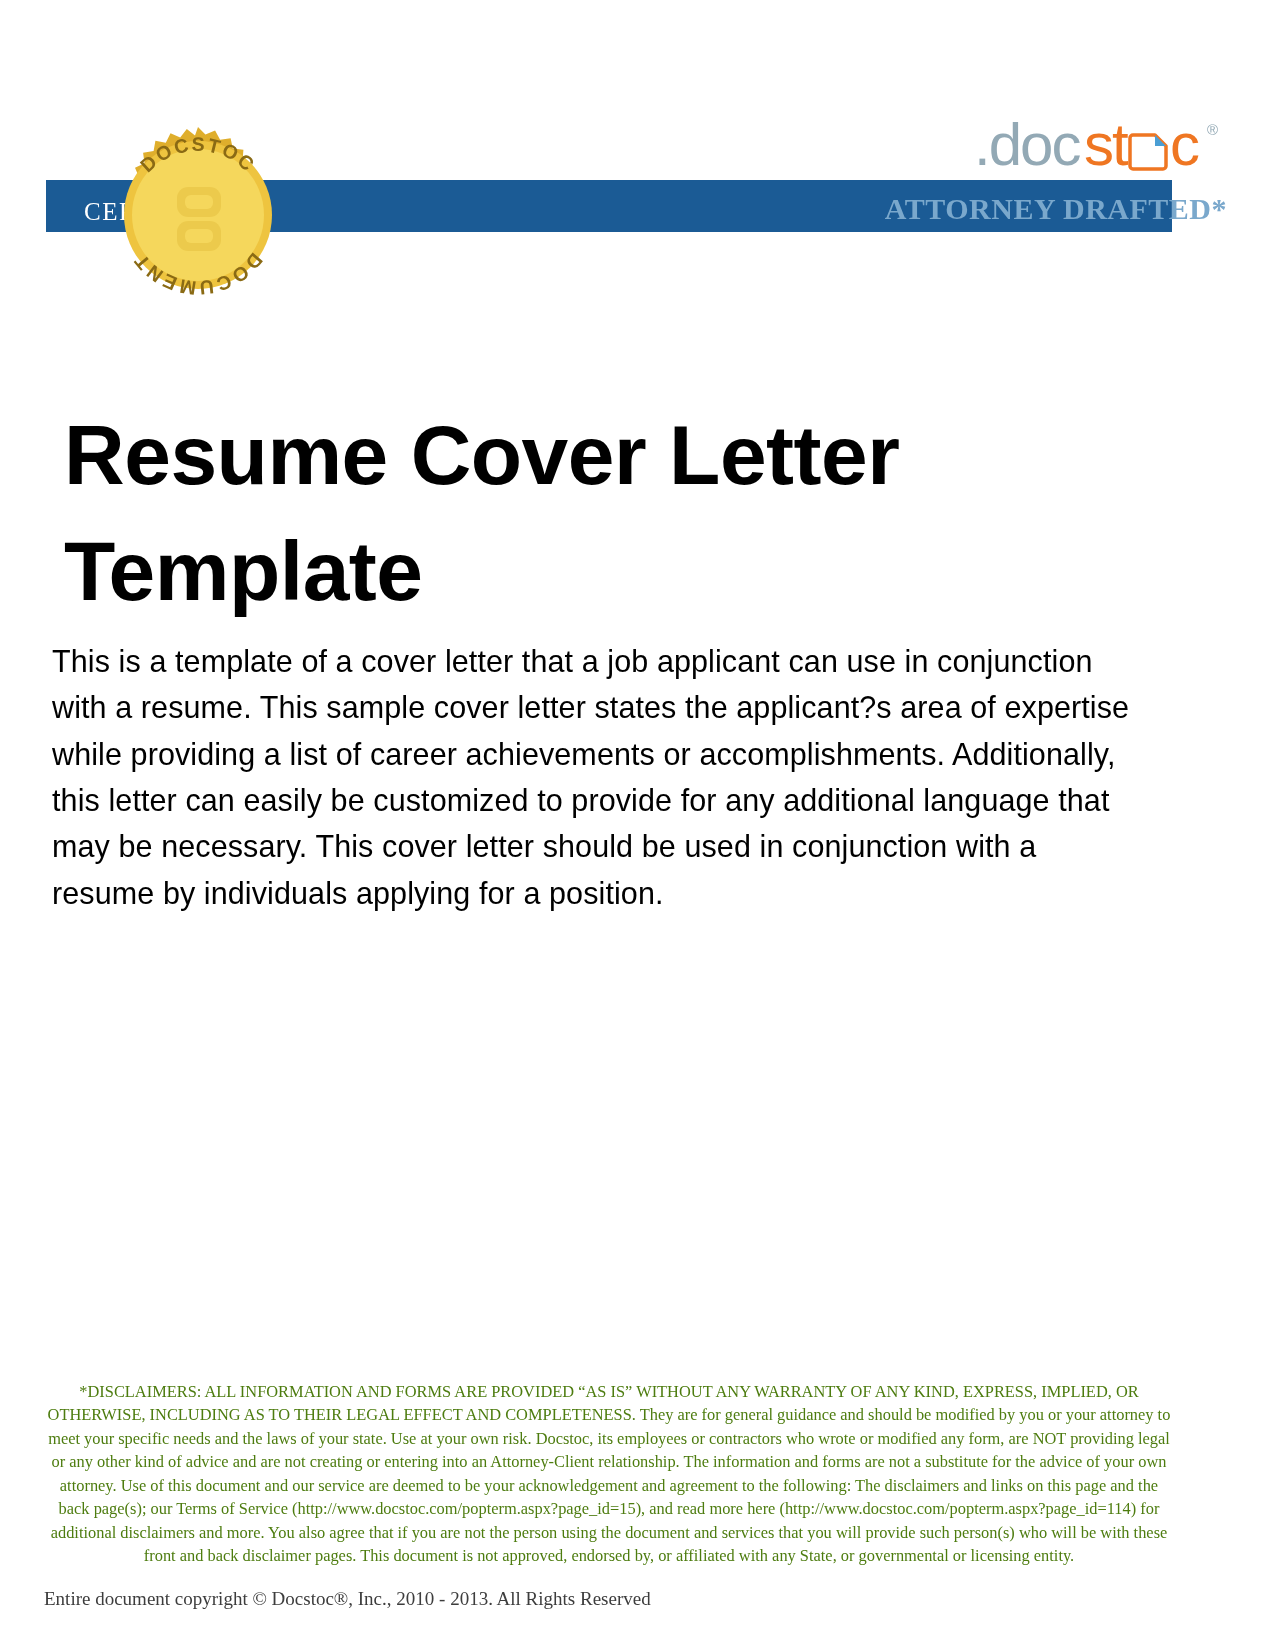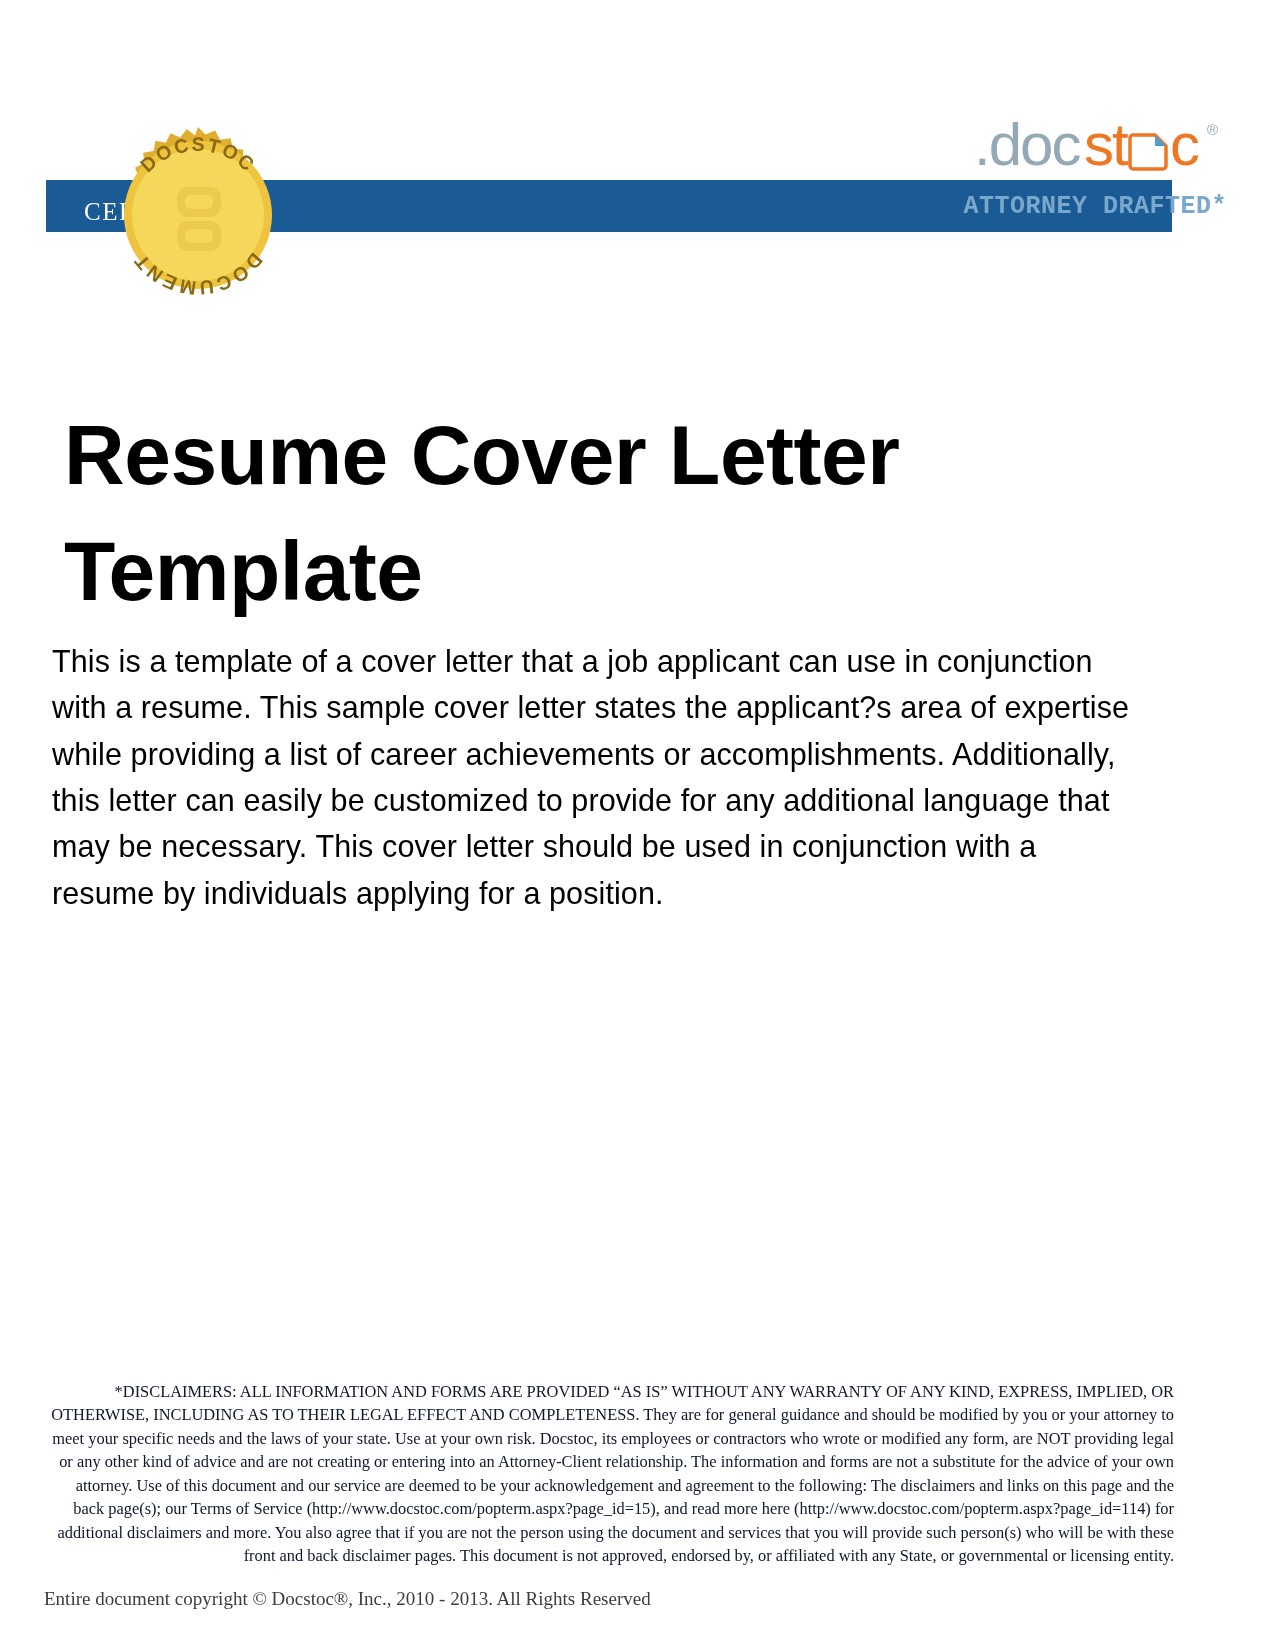--- a/index.html
+++ b/index.html
@@ -42,22 +42,22 @@
     text-transform: lowercase;
     font-weight: 400;
     white-space: nowrap;
   }
   .certified-text::first-letter { font-size: 1em; }
 
   .attorney-drafted {
     position: absolute;
     right: 48px;
     top: 192px;
-    font-family: Liberation Mono, monospace;
-    font-size: 25px;
+    font-family: Liberation Serif, serif;
+    font-size: 30px;
     font-weight: bold;
     color: #7aa8cc;
     letter-spacing: 0.5px;
     white-space: nowrap;
   }
 
   
   .seal {
     position: absolute;
     left: 108px;
@@ -108,22 +108,22 @@
 
   
   .disclaimer {
     position: absolute;
     left: 44px;
     top: 1380px;
     width: 1130px;
     font-family: "Liberation Serif", serif;
     font-size: 16.4px;
     line-height: 1.43;
-    color: #0f172a;
-    text-align: right;
+    color: #4d7c0f;
+    text-align: center;
   }
   .disclaimer p {
     margin: 0;
   }
   .copyright-line {
     position: absolute;
     left: 44px;
     top: 1588px;
     font-family: "Liberation Serif", serif;
     font-size: 19px;

